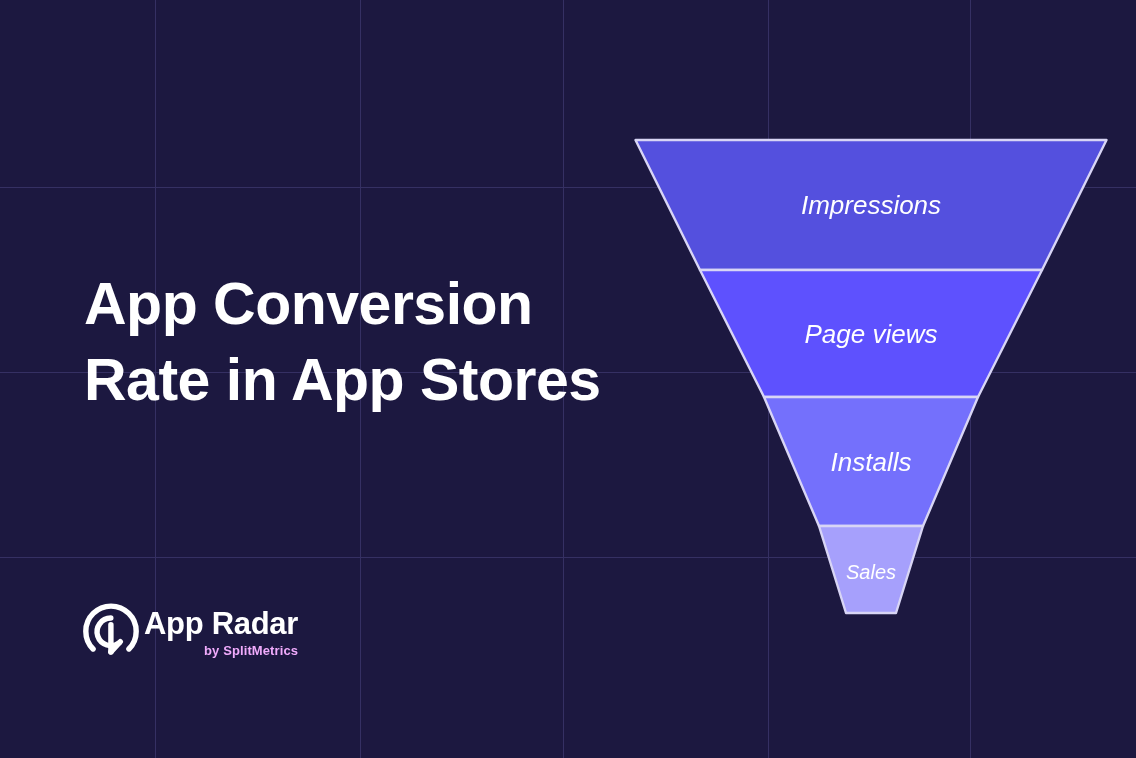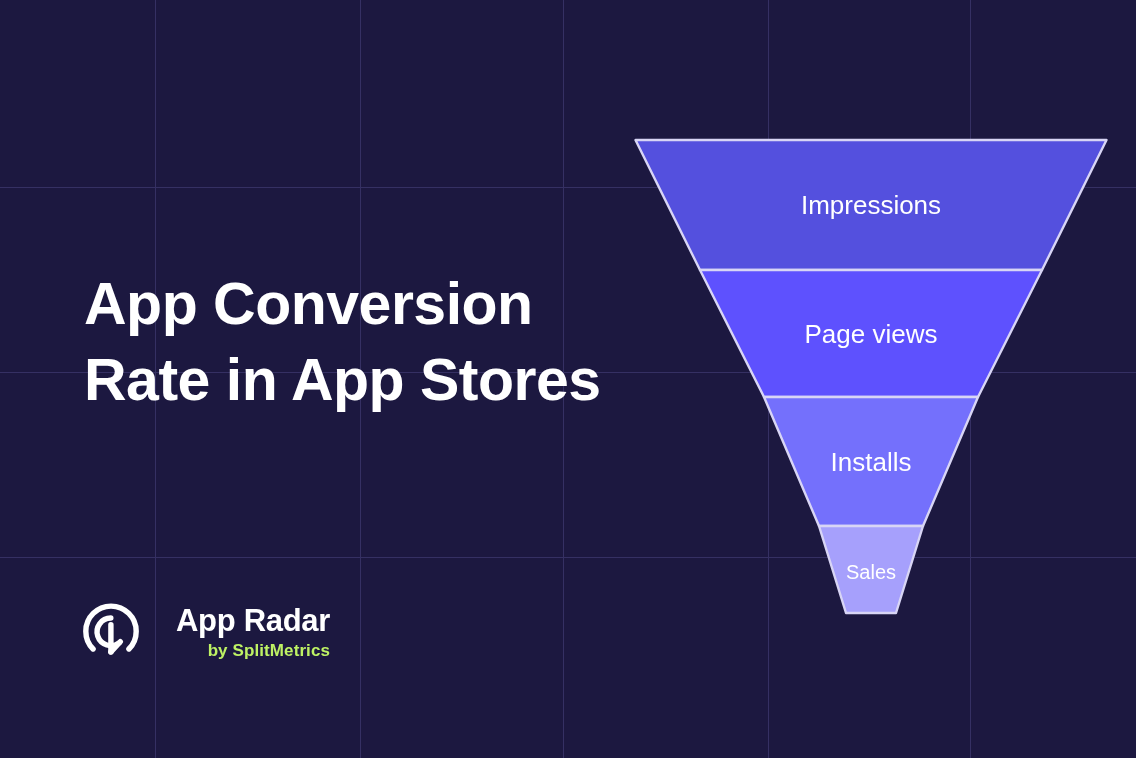--- a/index.html
+++ b/index.html
@@ -40,44 +40,44 @@
     white-space:pre-line;
     margin-top:9px;
   }
 
   
   .logo-lockup {
     position:absolute;
     left:80px; top:602px;
     display:flex;
     align-items:center;
-    gap:34px;
+    gap:2px;
   }
   .logo-mark { width:62px; height:62px; flex:0 0 auto; display:block; }
   .logo-text { display:flex; flex-direction:column; align-items:flex-end; }
   .logo-word {
     color:#ffffff;
     font-size:31px;
     font-weight:bold;
     letter-spacing:-0.3px;
     line-height:1.05;
   }
   .logo-sub {
-    color:#bef264;
-    font-size:17px;
+    color:#f0abfc;
+    font-size:13px;
     font-weight:bold;
     letter-spacing:0.1px;
     margin-top:3px;
   }
 
   
   .funnel-wrap {
     position:absolute;
     left:628px; top:132px;
-    width:488px; height:492px;
+    width:488px; height:492px;font-style:italic;
   }
   .funnel-svg { display:block; width:488px; height:492px; overflow:visible; }
   .funnel-label {
     fill:#ffffff;
     font-family:"Liberation Sans", sans-serif;
     text-anchor:middle;
   }
   .lbl-0 { font-size:26px; }
   .lbl-1 { font-size:26px; }
   .lbl-2 { font-size:26px; }

